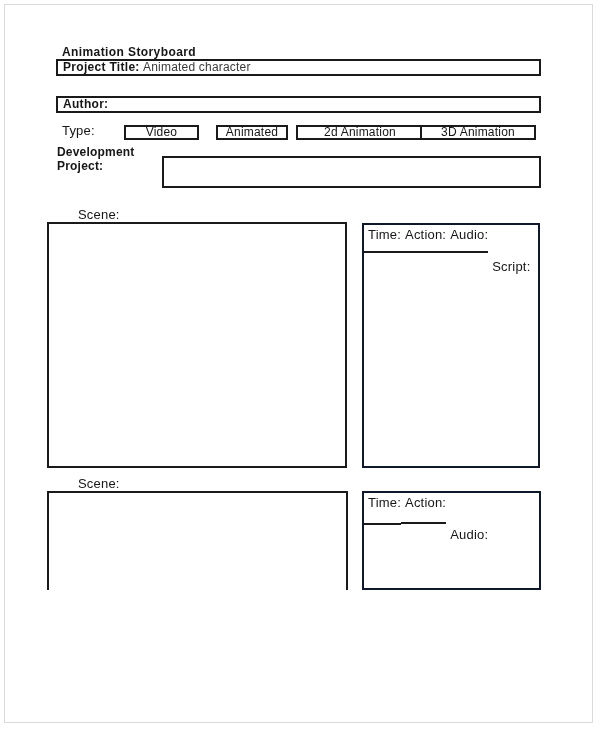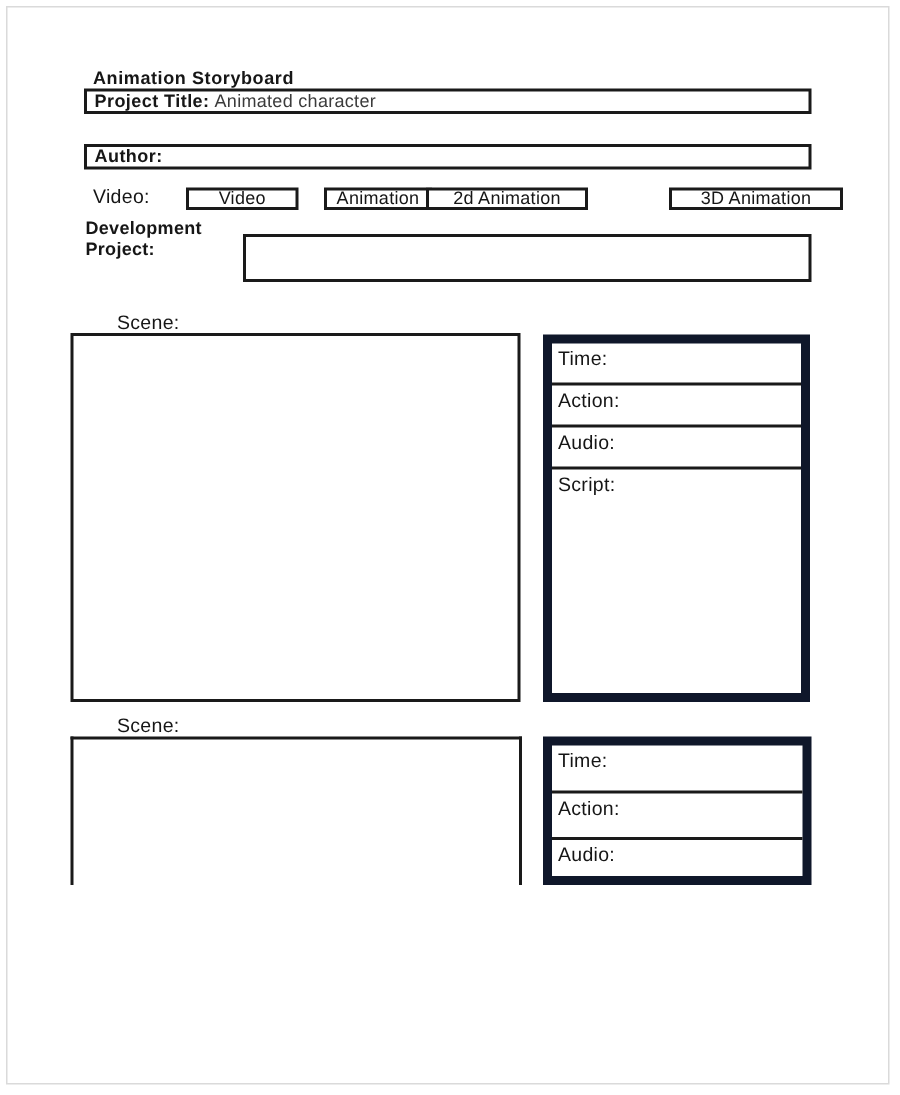--- a/index.html
+++ b/index.html
@@ -91,58 +91,57 @@
     font-size: 13px;
     letter-spacing: 0.2px;
   }
   .scene-frame {
     left: 47px;
     border: 2px solid #1a1a1a;
     background: #ffffff;
   }
   .detail-table {
     left: 362px;
-    border: 6px solid #0f172a;
+    border: 2px solid #0f172a;
     background: #ffffff;
     display: flex;
-    flex-direction: column;
   }
   .detail-row {
     border-bottom: 2px solid #1a1a1a;
     font-size: 13px;
     letter-spacing: 0.2px;
     padding: 2px 0 0 4px;
     box-sizing: border-box;
   }
-  .detail-row.last { border-bottom: none; flex: 1; }
+  .detail-row.last { border-bottom: none; flex: 1; margin-top: 32px; }
 </style>
 </head>
 <body>
 
 <div id="screen">
 
   <div class="page-border"></div>
 
   <div class="abs doc-title">Animation Storyboard</div>
 
   <div class="abs field-bar" style="top:59px;">
     <span class="lbl">Project Title:</span>
     <span class="val">Animated character</span>
   </div>
 
   <div class="abs field-bar" style="top:96px;">
     <span class="lbl">Author:</span>
     <span class="val"></span>
   </div>
 
-  <div class="abs type-label">Video:</div>
+  <div class="abs type-label">Type:</div>
   <div class="abs type-btn" style="left:124px;width:75px;text-align:center;">Video</div>
-  <div class="abs type-btn" style="left:216px;width:72px;">Animation</div>
-  <div class="abs type-btn" style="left:284px;width:108px;">2d Animation</div>
-  <div class="abs type-btn" style="left:446px;width:116px;">3D Animation</div>
+  <div class="abs type-btn" style="left:216px;width:72px;">Animated</div>
+  <div class="abs type-btn" style="left:296px;width:128px;">2d Animation</div>
+  <div class="abs type-btn" style="left:420px;width:116px;">3D Animation</div>
 
   <div class="abs dev-label">
     <div>Development</div>
     <div>Project:</div>
   </div>
   <div class="abs dev-box"></div>
 
   <div class="abs scene-label" style="top:207px;">Scene:</div>
   <div class="abs scene-frame" style="top:222px;width:300px;height:246px;"></div>
   <div class="abs detail-table" style="top:223px;width:178px;height:245px;">

